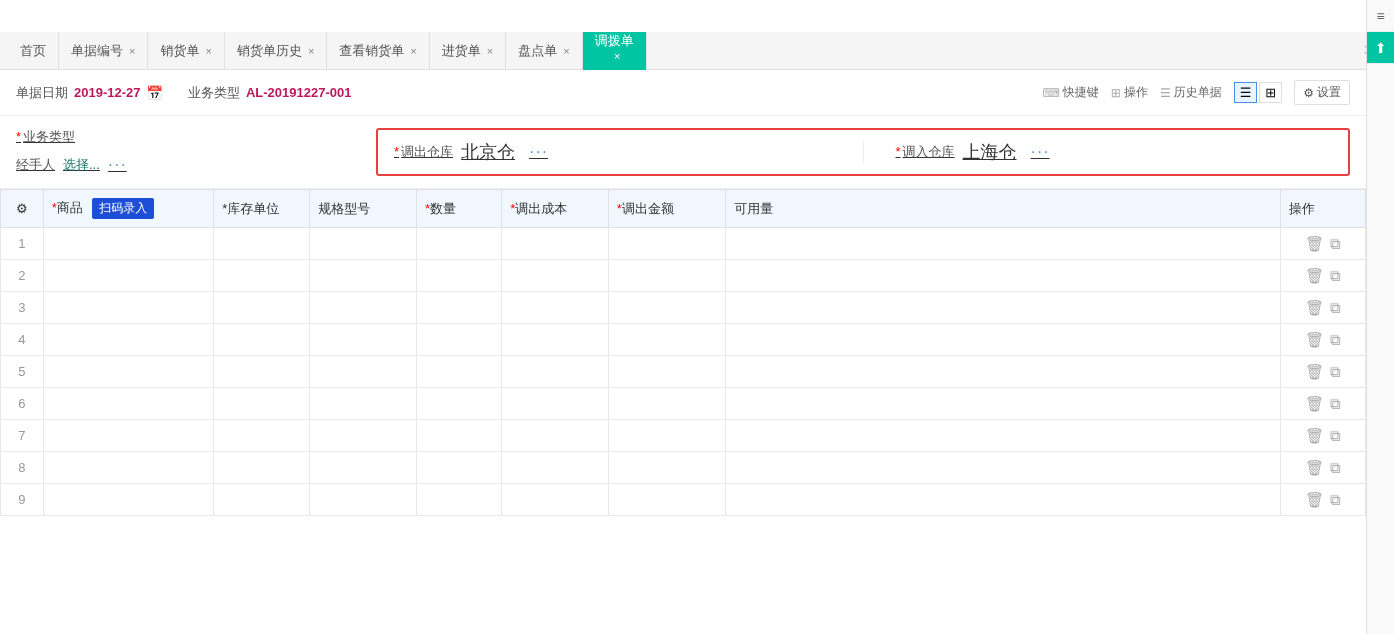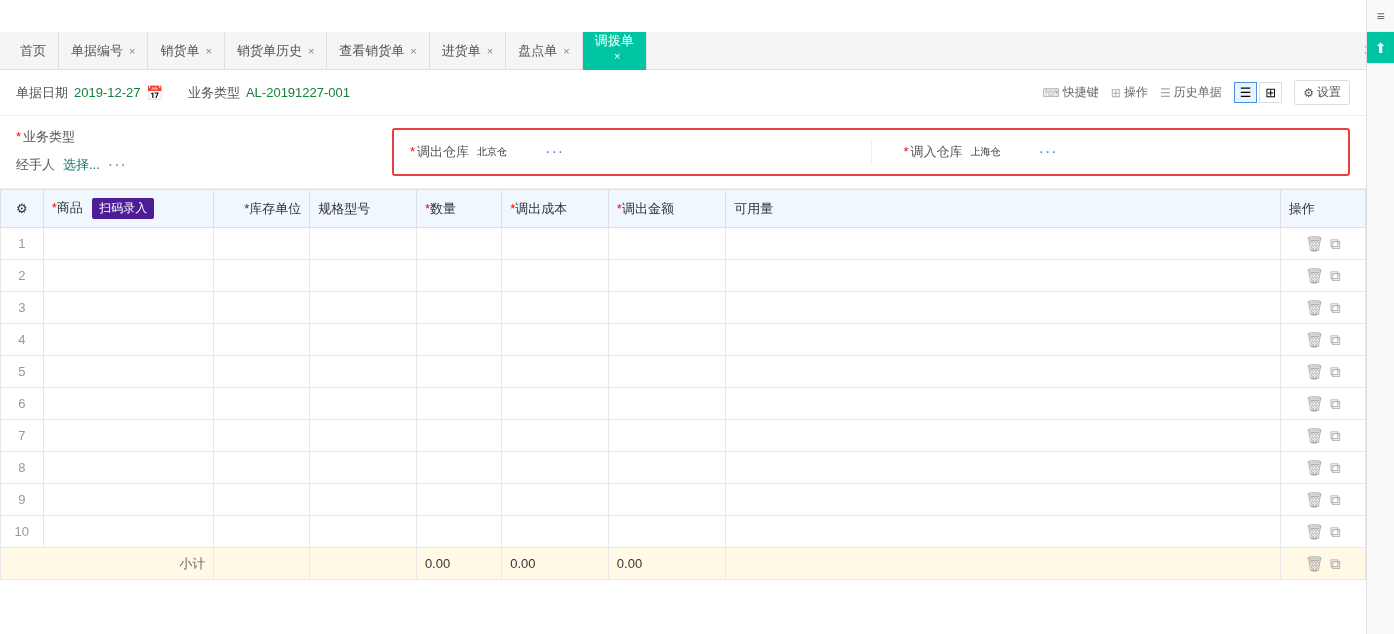--- a/index.html
+++ b/index.html
@@ -56,21 +56,21 @@
       border-bottom: 1px solid #eee;
       gap: 24px;
     }
     .header-field {
       display: flex;
       align-items: center;
       gap: 6px;
       font-size: 13px;
     }
     .header-field label { color: #555; }
-    .header-field .value { color: #15803d; font-weight: 400; }
+    .header-field .value { color: #be185d; font-weight: 700; }
     .calendar-icon { color: #00c5a3; cursor: pointer; font-size: 14px; }
     .header-actions {
       margin-left: auto;
       display: flex;
       align-items: center;
       gap: 12px;
       font-size: 12px;
       color: #666;
     }
     .header-action-item {
@@ -105,22 +105,22 @@
       color: #555;
       font-size: 12px;
       border-radius: 2px;
     }
 
     
     .form-section {
       padding: 12px 16px;
       display: flex;
       align-items: flex-start;
-      gap: 16px;
       border-bottom: 1px solid #eee;
+      text-decoration: underline;
     }
     .form-left {
       display: flex;
       flex-direction: column;
       gap: 10px;
       min-width: 360px;
     }
     .form-field {
       display: flex;
       align-items: center;
@@ -167,21 +167,21 @@
       gap: 32px;
       flex: 1;
     }
     .wh-field {
       display: flex;
       align-items: center;
       gap: 8px;
       flex: 1;
     }
     .wh-label { color: #555; white-space: nowrap; font-size: 13px; }
-    .wh-value { color: #333; font-size: 10px; min-width: 60px; }
+    .wh-value { color: #333; font-size: 18px; min-width: 60px; }
     .wh-divider { width: 1px; background: #eee; height: 24px; }
 
     
     .table-container {
       flex: 1;
       overflow-y: auto;
       overflow-x: hidden;
     }
     table {
       width: 100%;
@@ -232,21 +232,21 @@
     }
 
     
     .th-gear {
       width: 36px;
       text-align: center;
     }
     .th-scan-btn {
       display: inline-flex;
       align-items: center;
-      background: #4c1d95;
+      background: #1d4ed8;
       color: #fff;
       padding: 2px 7px;
       border-radius: 2px;
       font-size: 12px;
       cursor: pointer;
       margin-left: 6px;
     }
 
     
     .right-panel {
@@ -416,21 +416,21 @@
 
     <div class="table-container">
       <table>
         <thead>
           <tr>
             <th class="th-gear" style="width:36px; text-align:center;">⚙</th>
             <th style="width:160px;">
               <span class="req">*</span>商品
               <span class="th-scan-btn">扫码录入</span>
             </th>
-            <th style="width:90px;text-align:right;"><span class="req"></span>*库存单位</th>
+            <th style="width:90px;"><span class="req"></span>*库存单位</th>
             <th style="width:100px;">规格型号</th>
             <th style="width:80px;"><span class="req">*</span>数量</th>
             <th style="width:100px;"><span class="req">*</span>调出成本</th>
             <th style="width:110px;"><span class="req">*</span>调出金额</th>
             <th style="width:520px;">可用量</th>
             <th style="width:80px;">操作</th>
           </tr>
         </thead>
         <tbody id="table-body">
         <tr>
@@ -570,51 +570,20 @@
               <td></td>
               <td></td>
               <td></td>
               <td>
       <div class="action-cell">
         <span class="action-icon">🗑</span>
         <span class="action-icon">⧉</span>
       </div>
               </td>
             </tr>
-            <tr>
-              <td class="row-num">10</td>
-              <td></td>
-              <td></td>
-              <td></td>
-              <td></td>
-              <td></td>
-              <td></td>
-              <td></td>
-              <td>
-      <div class="action-cell">
-        <span class="action-icon">🗑</span>
-        <span class="action-icon">⧉</span>
-      </div>
-              </td>
-            </tr>
-            <tr class="subtotal-row">
-    <td colspan="2" style="text-align:right; color:#666;">小计</td>
-    <td></td>
-    <td></td>
-    <td style="color:#333;">0.00</td>
-    <td style="color:#333;">0.00</td>
-    <td style="color:#333;">0.00</td>
-    <td></td>
-    <td>
-      <div class="action-cell">
-        <span class="action-icon">🗑</span>
-        <span class="action-icon">⧉</span>
-      </div>
-    </td>
-  </tr>
           </tbody>
       </table>
     </div>
 
     <div class="scrollbar-area">
       <div class="h-scrollbar"></div>
     </div>
 
   </div>
 

